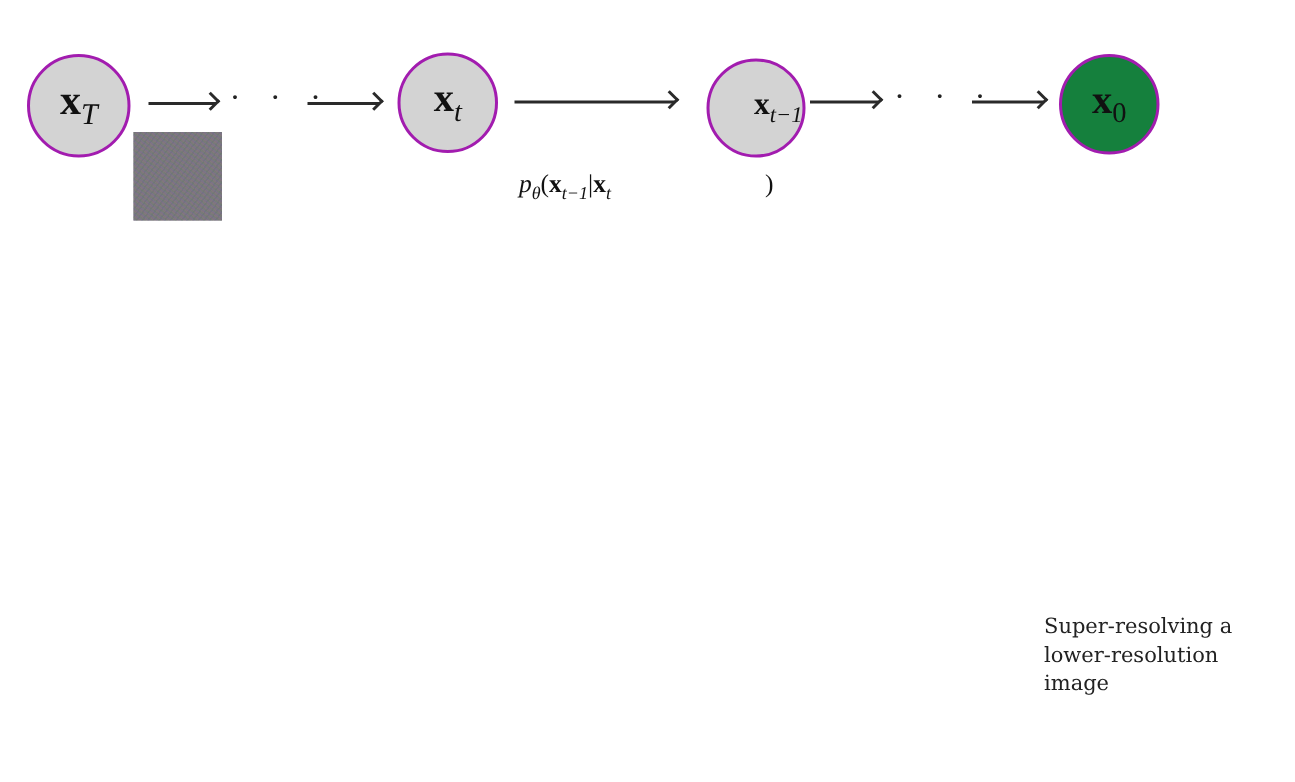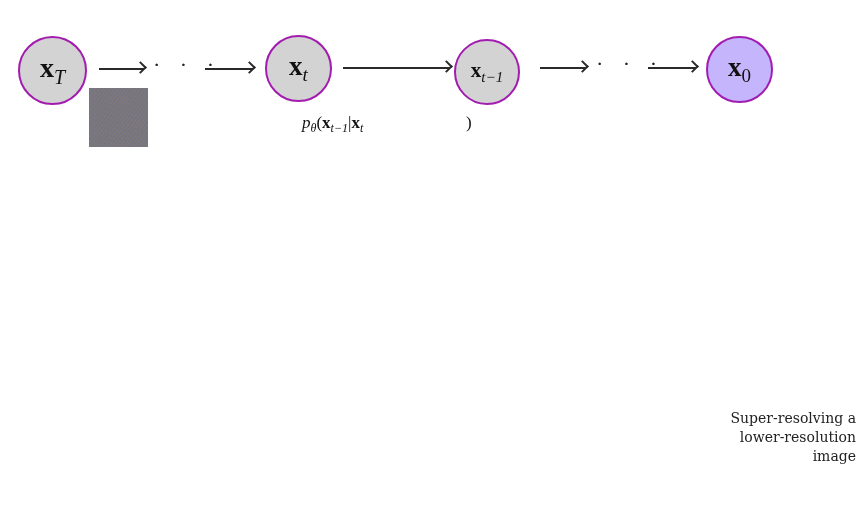--- a/index.html
+++ b/index.html
@@ -1,58 +1,58 @@
 <!DOCTYPE html>
 <html><head>
 <meta charset="utf-8">
 <style>
   html, body { margin:0; padding:0; }
   body { width:863px; height:521px; background:#ffffff; position:relative; overflow:hidden;
          font-family:"DejaVu Serif", serif; color:#111; }
   .node { position:absolute; border:2px solid #a21caf; border-radius:50%; box-sizing:border-box;
           display:flex; align-items:center; justify-content:center; }
   .node.filled { background:#d3d3d3; }
-  .node.empty { background:#c4b5fd; }
+  .node.empty { background:#15803d; }
   .lbl { font-family:"Liberation Serif", serif; white-space:nowrap; }
   .lbl b { font-weight:bold; }
   .lbl sub { font-style:italic; font-weight:normal; }
   .arrow { position:absolute; height:2px; background:#2a2a2a; }
   .arrow::after { content:""; position:absolute; right:-1px; top:-5px; width:9px; height:9px;
                   border-top:2px solid #2a2a2a; border-right:2px solid #2a2a2a; transform:rotate(45deg);
                   transform-origin:center; box-sizing:border-box; }
   .dots { position:absolute; font-size:22px; letter-spacing:7px; color:#222; font-family:"Liberation Serif", serif; }
   .noise { position:absolute; left:89px; top:88px; width:59px; height:59px;
            background:
              repeating-linear-gradient(37deg, rgba(120,110,140,0.5) 0 1px, rgba(110,125,110,0.5) 1px 2px, rgba(130,115,120,0.4) 2px 3px),
              repeating-linear-gradient(-53deg, rgba(100,110,120,0.5) 0 1px, rgba(135,120,130,0.4) 1px 3px),
              #7c7a80; }
-  .formula { position:absolute; font-family:"Liberation Serif", serif; font-size:17px; white-space:nowrap; }
+  .formula { position:absolute; font-family:"Liberation Serif", serif; font-size:17px; white-space:nowrap;margin-left:44px; }
   .caption { position:absolute; left:696px; top:409px; width:160px; font-family:"DejaVu Serif", serif;
-             font-size:14px; line-height:19px; color:#222;text-align:right; }
+             font-size:14px; line-height:19px; color:#222; }
 </style>
 </head>
 <body>
 
 <div class="node filled" style="left:18px; top:36px; width:69px; height:69px;">
   <span class="lbl" style="font-size:28px;"><b>x</b><sub style="font-size:20px;">T</sub></span>
 </div>
 
 <div class="noise"></div>
 
 <div class="arrow" style="left:99px; top:68px; width:45px;"></div>
 <span class="dots" style="left:153px; top:52px;">· · ·</span>
 <div class="arrow" style="left:205px; top:68px; width:48px;"></div>
 
 <div class="node filled" style="left:265px; top:35px; width:67px; height:67px;">
   <span class="lbl" style="font-size:27px;"><b>x</b><sub style="font-size:19px;">t</sub></span>
 </div>
 
 <div class="arrow" style="left:343px; top:67px; width:107px;"></div>
 
-<div class="node filled" style="left:454px; top:39px; width:66px; height:66px;">
+<div class="node filled" style="left:471px; top:39px; width:66px; height:66px;justify-content:flex-end;">
   <span class="lbl" style="font-size:21px;"><b>x</b><sub style="font-size:15px;">t−1</sub></span>
 </div>
 
 <div class="arrow" style="left:540px; top:67px; width:46px;"></div>
 <span class="dots" style="left:596px; top:51px;">· · ·</span>
 <div class="arrow" style="left:648px; top:67px; width:48px;"></div>
 
 <div class="node empty" style="left:706px; top:36px; width:67px; height:67px;">
   <span class="lbl" style="font-size:27px;"><b>x</b><sub style="font-size:19px; font-style:normal;">0</sub></span>
 </div>

